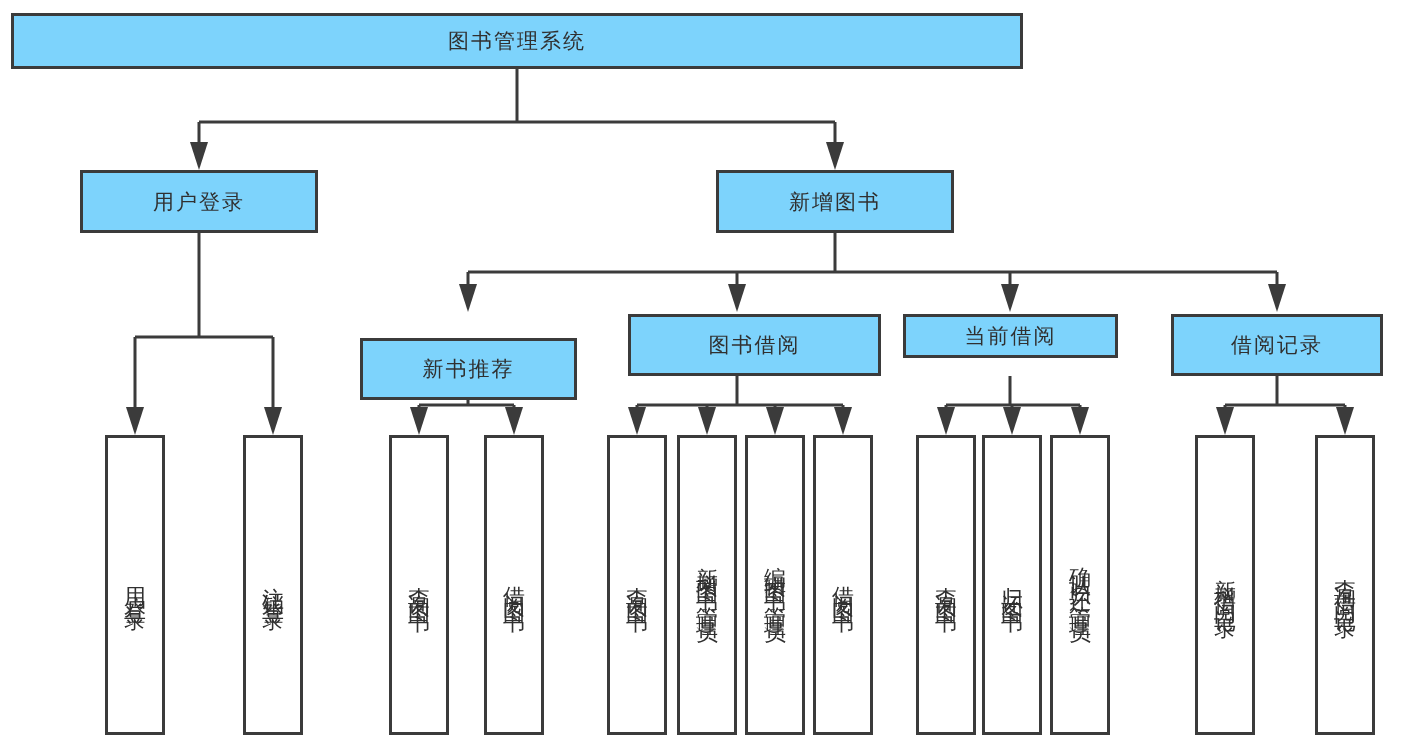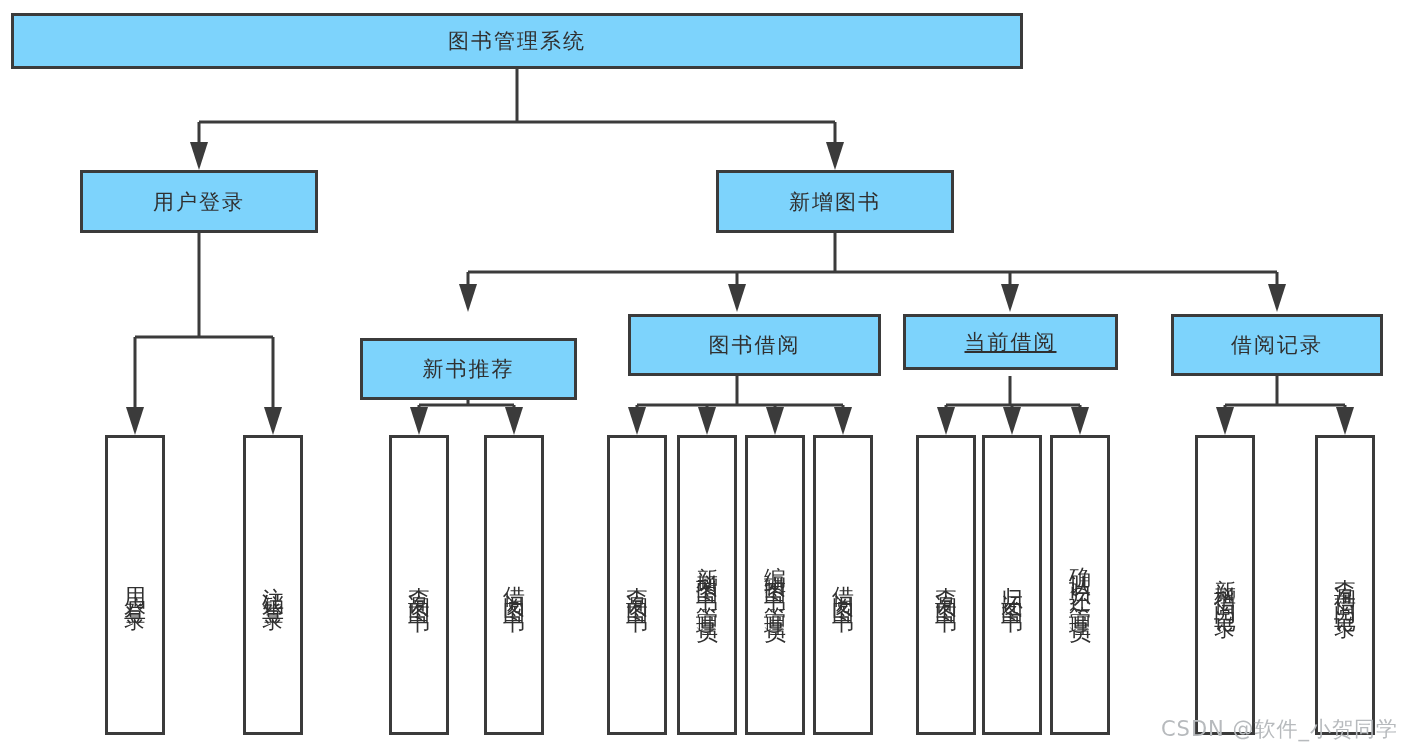--- a/index.html
+++ b/index.html
@@ -89,35 +89,34 @@
     </g>
   </svg>
 
   <div class="node" style="left:11px;top:13px;width:1012px;height:56px;">图书管理系统</div>
 
   <div class="node" style="left:80px;top:170px;width:238px;height:63px;">用户登录</div>
   <div class="node" style="left:716px;top:170px;width:238px;height:63px;">新增图书</div>
 
   <div class="node" style="left:360px;top:314px;width:217px;height:62px;margin-top:24px;">新书推荐</div>
   <div class="node" style="left:628px;top:314px;width:253px;height:62px;">图书借阅</div>
-  <div class="node" style="left:903px;top:314px;width:215px;height:56px;text-decoration:underline;">当前借阅</div>
+  <div class="node" style="left:903px;top:314px;width:215px;height:44px;">当前借阅</div>
   <div class="node" style="left:1171px;top:314px;width:212px;height:62px;">借阅记录</div>
 
   <div class="leaf" style="left:105px;top:435px;width:60px;height:300px;">用户登录</div>
   <div class="leaf" style="left:243px;top:435px;width:60px;height:300px;">注销登录</div>
 
   <div class="leaf" style="left:389px;top:435px;width:60px;height:300px;">查询图书</div>
   <div class="leaf" style="left:484px;top:435px;width:60px;height:300px;">借阅图书</div>
 
   <div class="leaf" style="left:607px;top:435px;width:60px;height:300px;">查询图书</div>
   <div class="leaf" style="left:677px;top:435px;width:60px;height:300px;">新增图书（管理员）</div>
   <div class="leaf" style="left:745px;top:435px;width:60px;height:300px;">编辑图书（管理员）</div>
   <div class="leaf" style="left:813px;top:435px;width:60px;height:300px;">借阅图书</div>
 
   <div class="leaf" style="left:916px;top:435px;width:60px;height:300px;">查询图书</div>
   <div class="leaf" style="left:982px;top:435px;width:60px;height:300px;">归还图书</div>
   <div class="leaf" style="left:1050px;top:435px;width:60px;height:300px;">确认归还（管理员）</div>
 
   <div class="leaf" style="left:1195px;top:435px;width:60px;height:300px;">新增借阅记录</div>
   <div class="leaf" style="left:1315px;top:435px;width:60px;height:300px;">查询借阅记录</div>
 
-  <div id="watermark">CSDN @软件_小贺同学</div>
 </div>
 
 </body></html>

